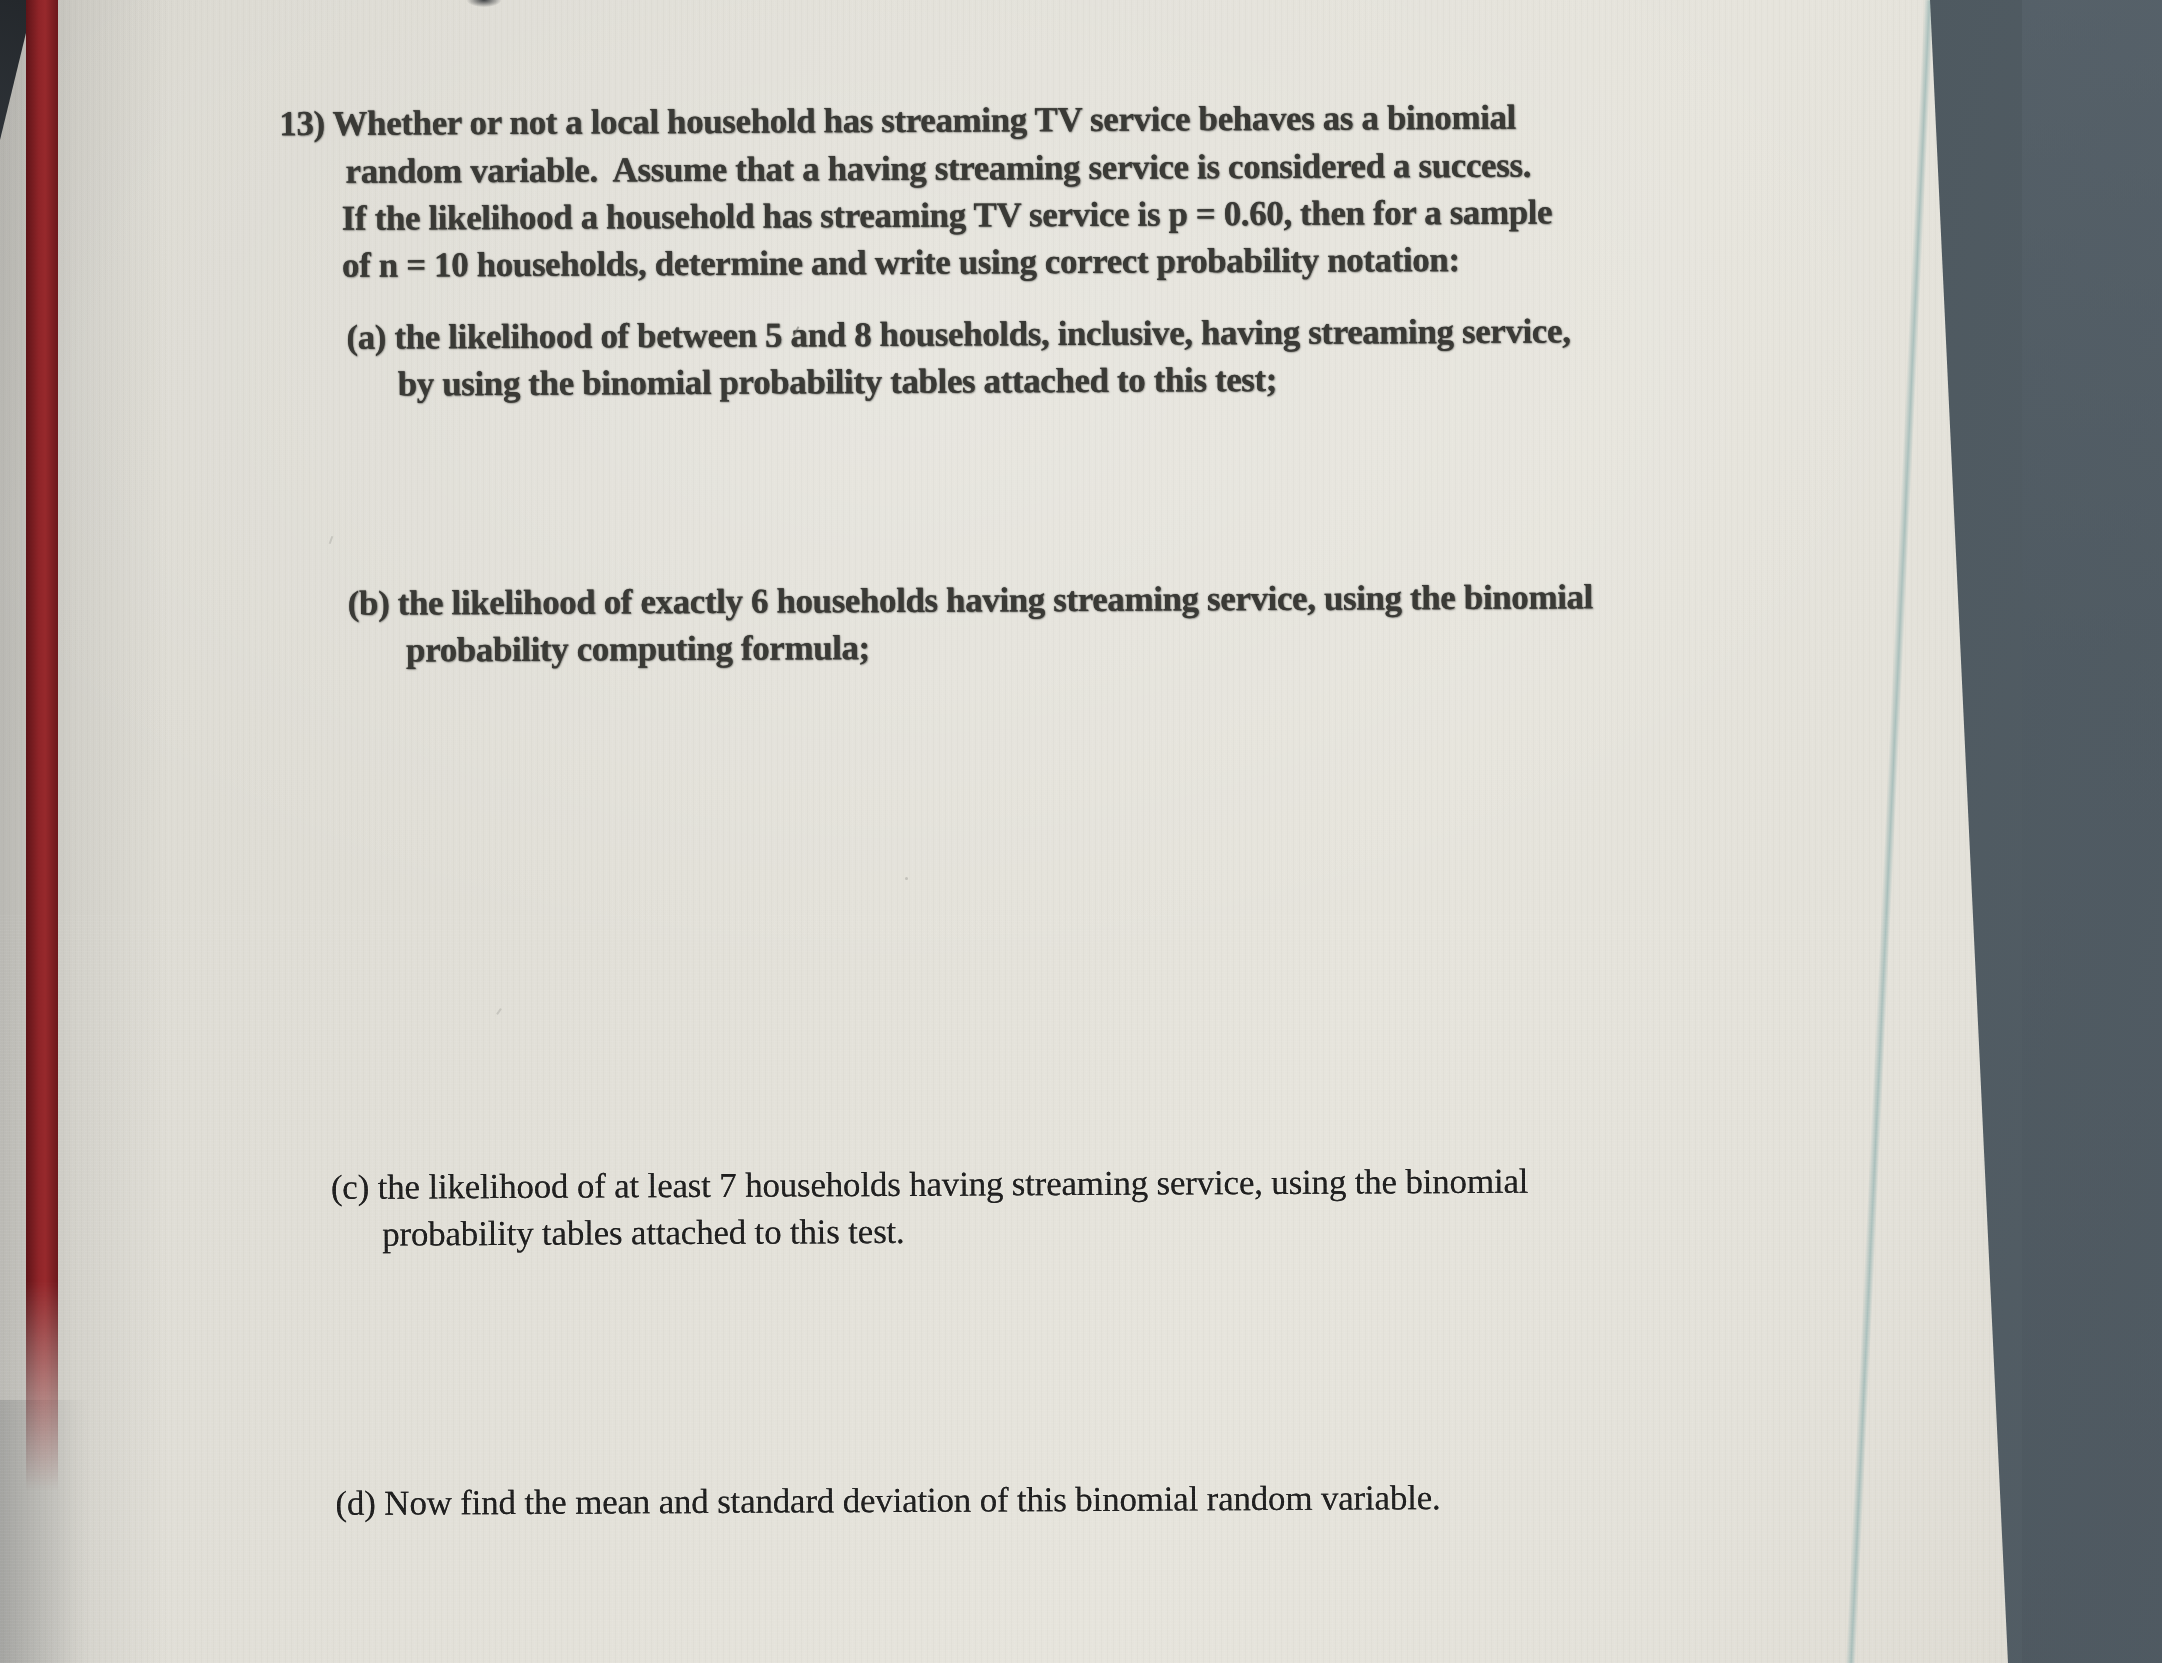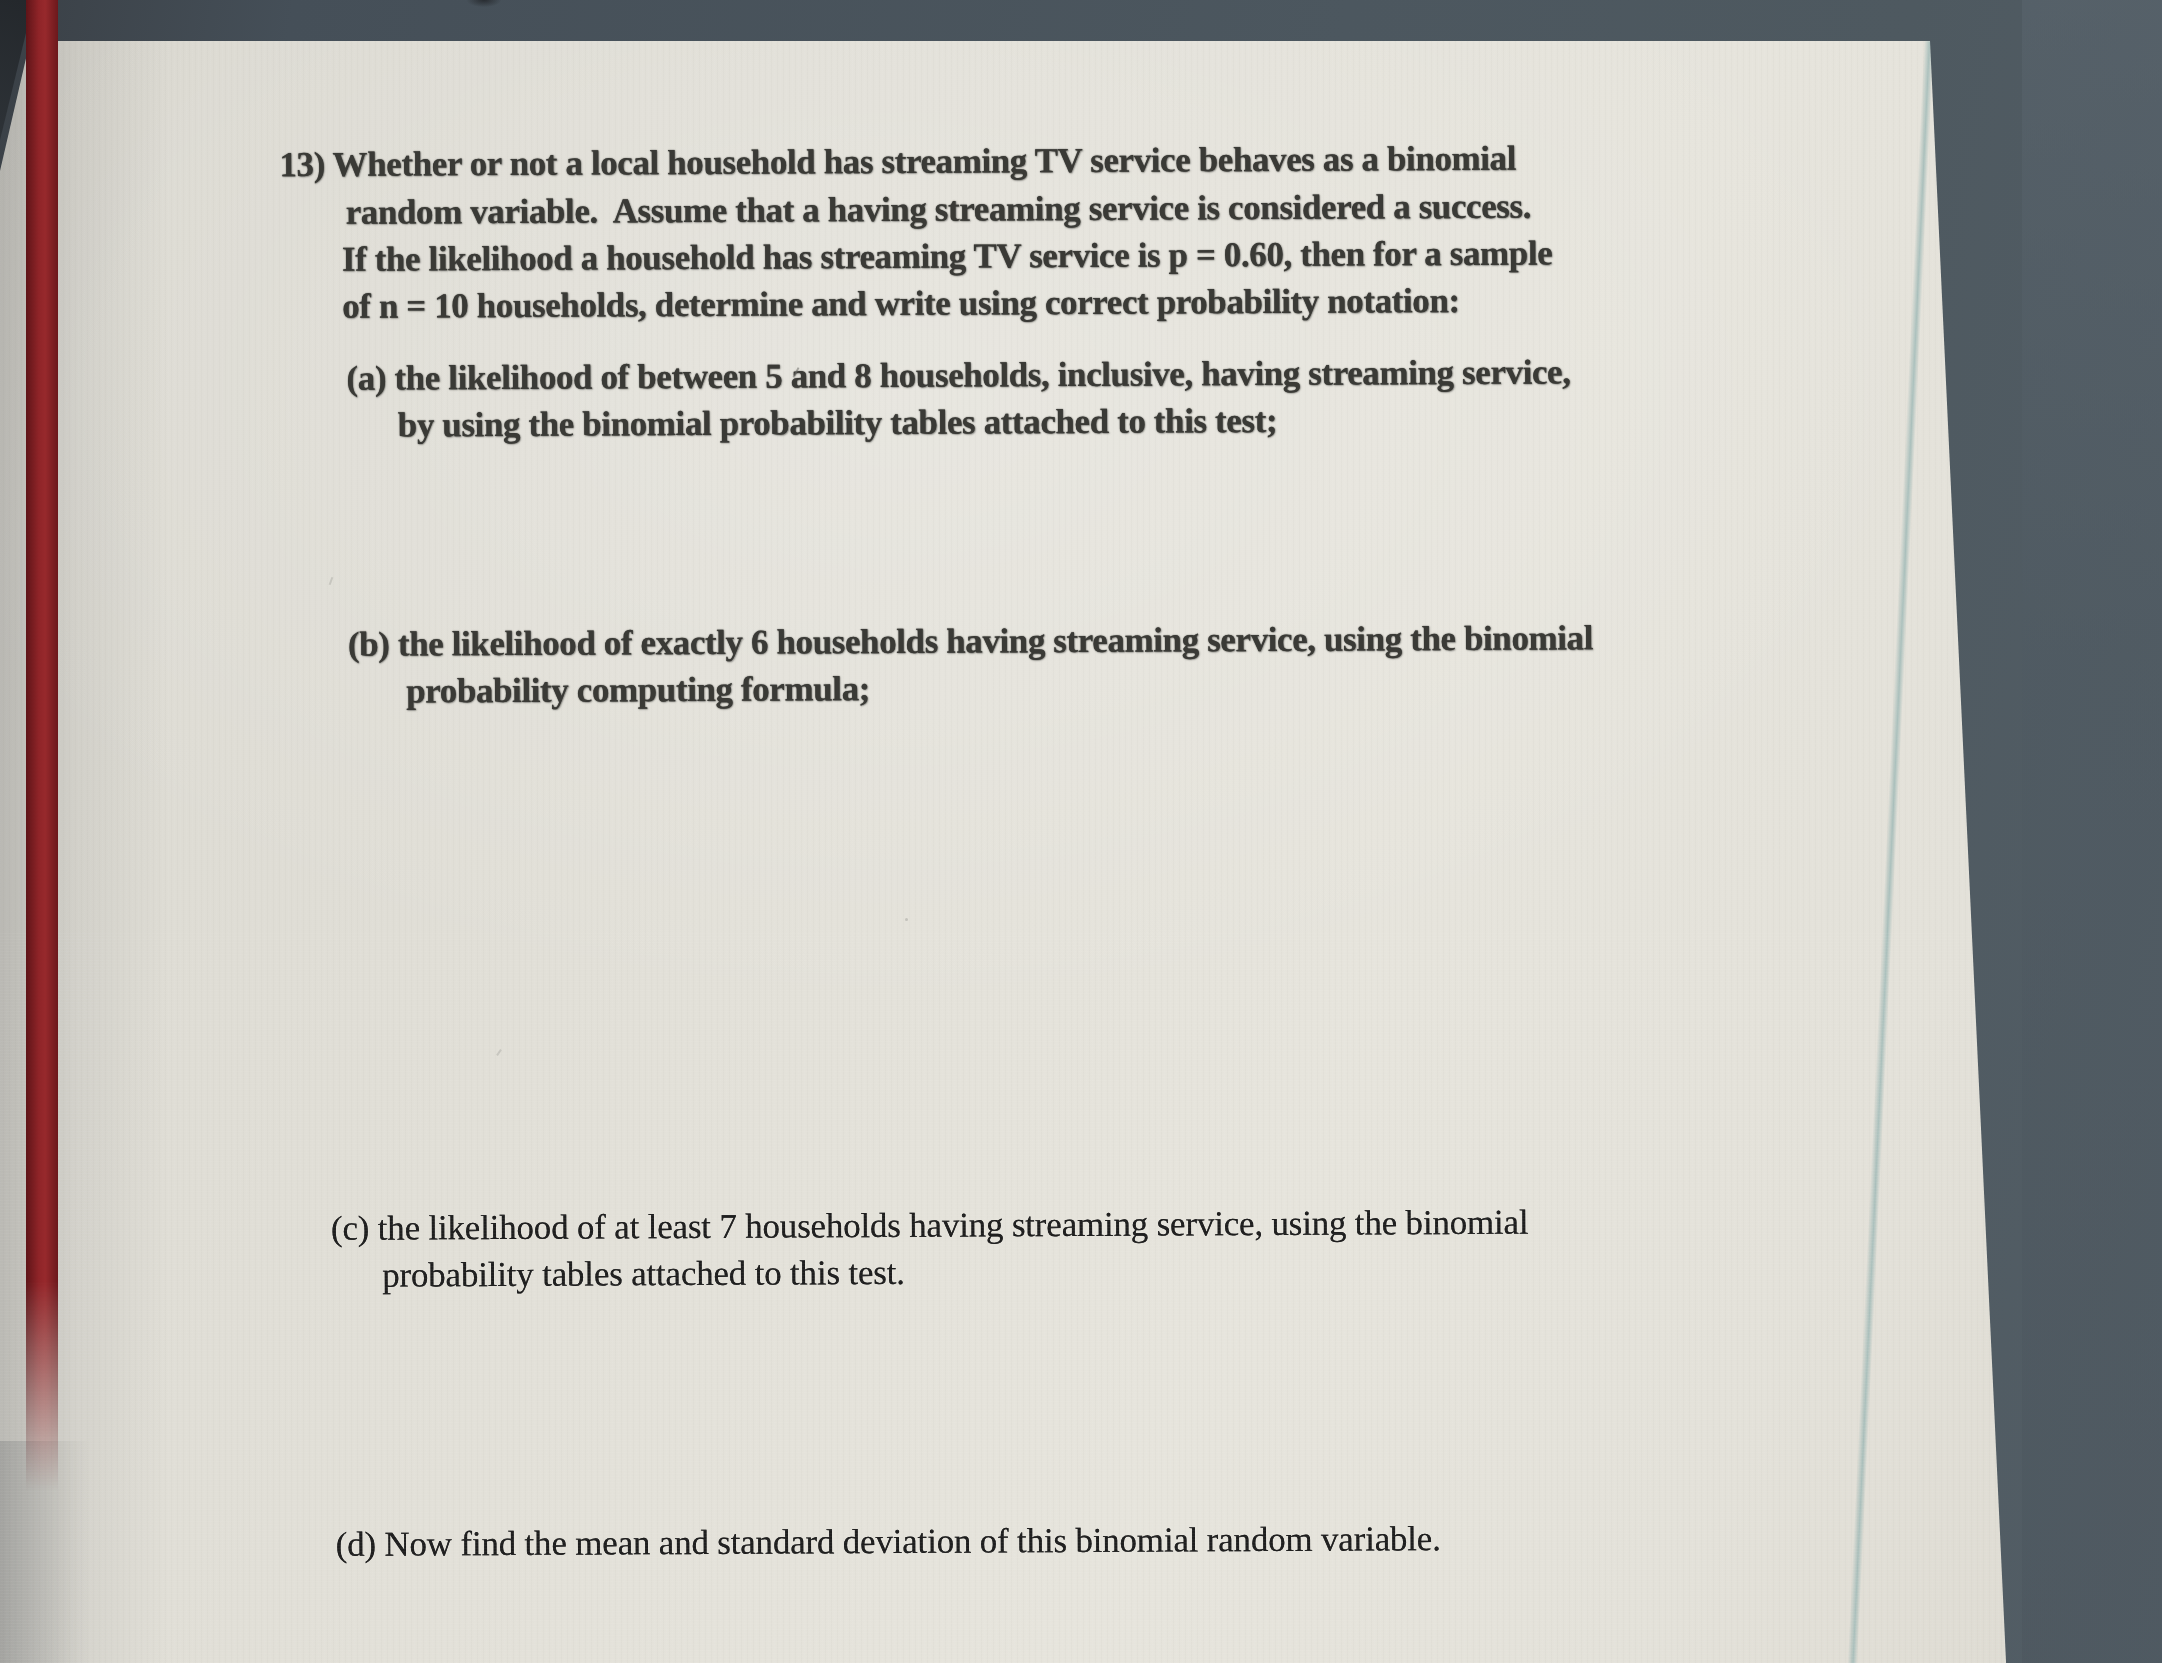--- a/index.html
+++ b/index.html
@@ -20,21 +20,20 @@
     opacity:.55;
   }
   
   .paper{
     position:absolute;inset:0;
     background:
       radial-gradient(1500px 900px at 42% 22%, rgba(255,255,255,.20), rgba(255,255,255,0) 70%),
       linear-gradient(113deg, #d3d1c9 0%, #dcdad2 8%, #e2e0d8 38%, #e6e4dc 62%, #e3e1d9 82%, #dcd9d0 100%);
     clip-path:polygon(30px 0, 1930px 0, 2008px 1663px, 0 1663px, 0 130px);
     filter:drop-shadow(3px 0 8px rgba(10,15,20,.35));
-    margin-top:41px;
   }
   
   .paper::before{
     content:"";position:absolute;inset:0;
     background:repeating-linear-gradient(90deg, rgba(255,255,255,.045) 0 1px, rgba(0,0,0,0) 1px 3px, rgba(120,118,110,.035) 3px 4px, rgba(0,0,0,0) 4px 6px);
   }
   
   .paper::after{
     content:"";position:absolute;left:0;right:0;top:55%;bottom:0;
     background:repeating-linear-gradient(0deg, rgba(255,255,255,.04) 0 1px, rgba(0,0,0,0) 1px 3px);

